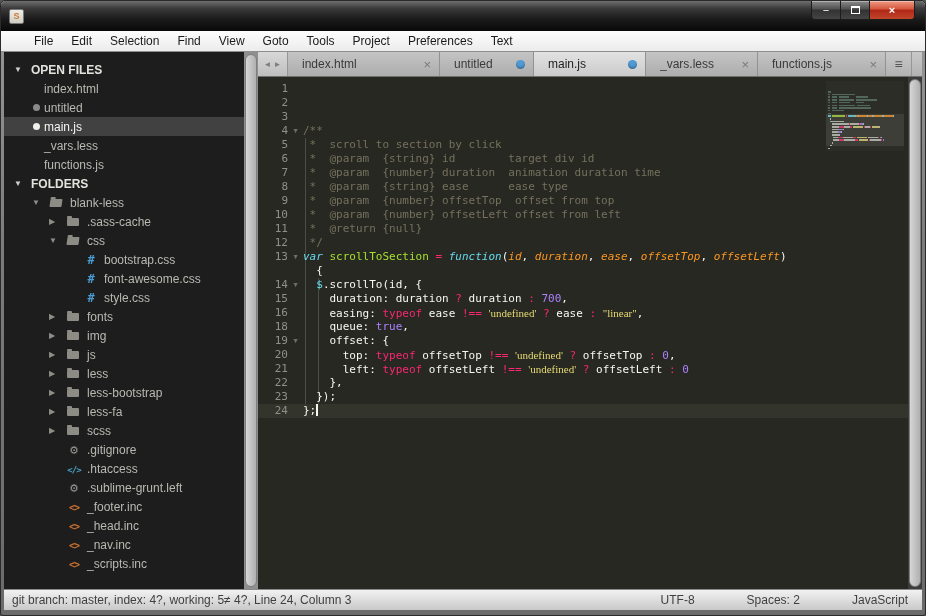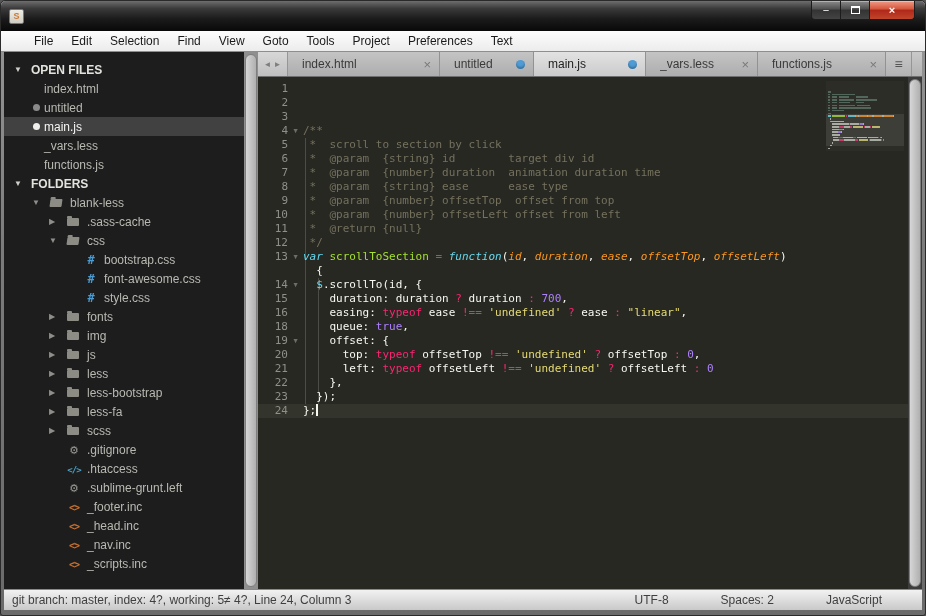--- a/index.html
+++ b/index.html
@@ -96,37 +96,37 @@
   
   .editor{flex:1;background:#272822;position:relative;overflow:hidden;font-family:"DejaVu Sans Mono","Liberation Mono",monospace;}
   .code-rows{position:absolute;top:5px;left:0;right:0;}
   .crow{display:flex;height:14px;line-height:14px;font-size:11px;white-space:pre;}
   .crow.cur{background:#33342c;}
   .gut{width:30px;text-align:right;color:#8f908a;flex:none;}
   .foldcol{width:15px;flex:none;color:#6e6e66;font-size:7px;text-align:center;line-height:14px;}
   .codeline{flex:none;color:#f8f8f2;}
   .t{color:#f8f8f2;} .c{color:#75715e;} .k{color:#66d9ef;font-style:italic;}
   .b{color:#66d9ef;} .fn{color:#a6e22e;} .o{color:#f92672;}
-  .p{color:#fd971f;font-style:italic;margin-top:28px;} .s{color:#e6db74;} .n{color:#ae81ff;}
+  .p{color:#fd971f;font-style:italic;margin-top:28px;} .s{color:#e6db74;font-family:Liberation Serif, serif;} .n{color:#ae81ff;}
   .caret{display:inline-block;width:2px;height:12px;background:#f8f8f0;vertical-align:-2px;}
   .guide{position:absolute;width:1px;background:rgba(248,248,242,.18);}
   
   .minimap{position:absolute;top:4px;right:18px;width:78px;height:70px;background:#2c2d27;padding:2px;overflow:hidden;}
   .mrow{height:1.6px;margin-bottom:1.1px;display:flex;}
   .mseg{height:100%;flex:none;opacity:.75;}
   .mview{position:absolute;left:0;right:0;top:33px;height:32px;background:rgba(248,248,242,.09);}
   .ed-scroll{position:absolute;top:0;right:0;bottom:0;width:14px;background:#3c3c3c;}
   
   .statusbar{
     height:21px;background:linear-gradient(#f2f2f2,#c9c9c9);
     border-top:1px solid #8a8a8a;margin:0 3px;
     display:flex;align-items:center;font-size:12px;color:#3f3f3f;
   }
   .status-left{padding-left:8px;flex:1;white-space:nowrap;}
-  .status-right{display:flex;gap:52px;padding-right:40px;}
+  .status-right{display:flex;gap:52px;padding-right:14px;}
   .bottom-frame{height:7px;}
 </style>
 </head>
 <body>
 
 <div class="window">
 
   <div class="titlebar">
     <span class="app-icon">S</span>
     <div class="win-buttons">

